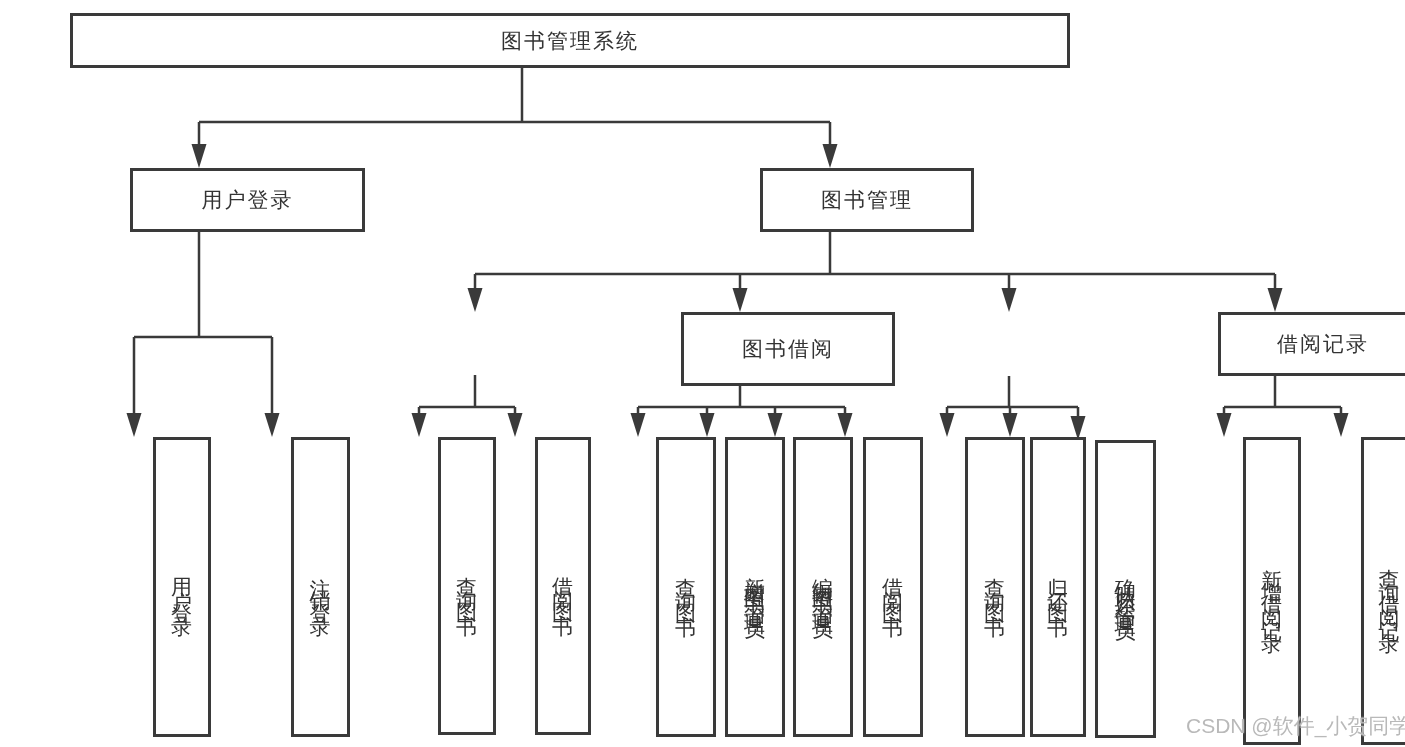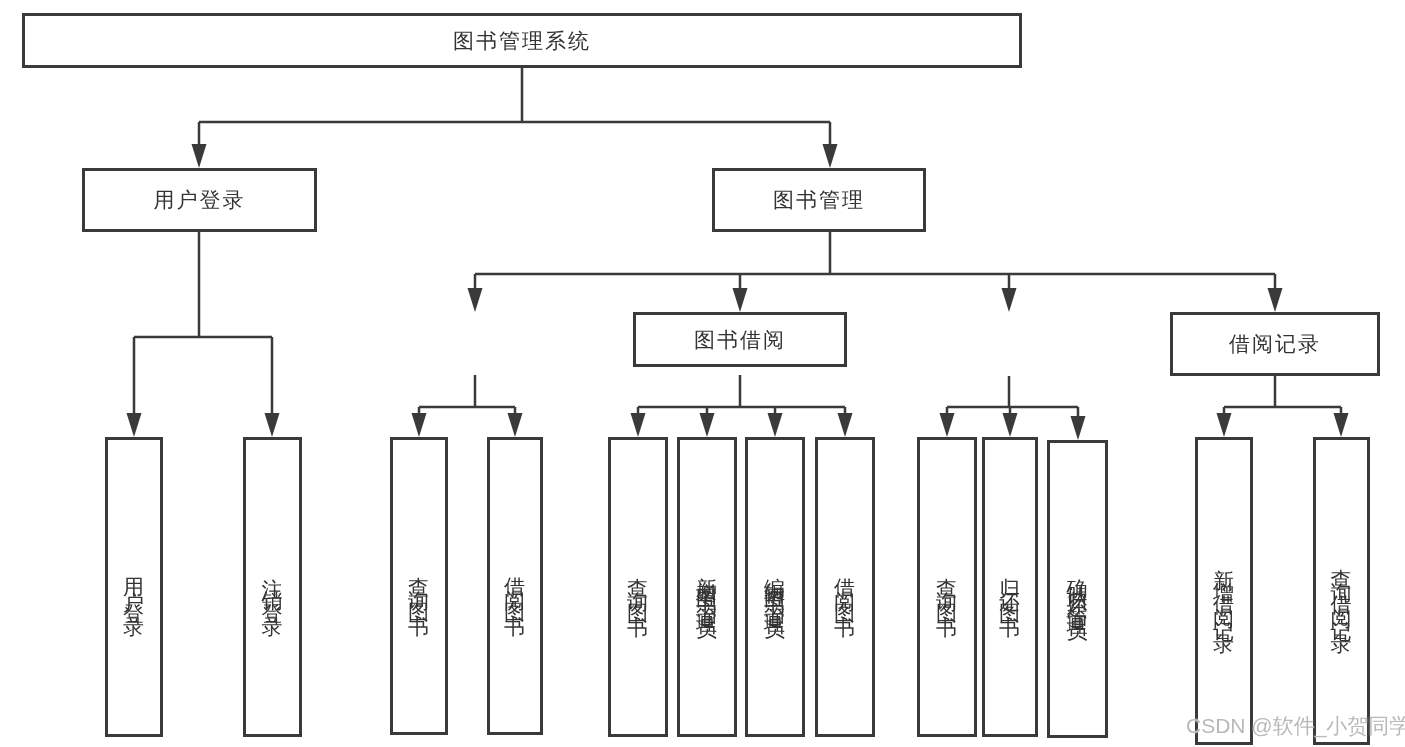--- a/index.html
+++ b/index.html
@@ -4,21 +4,21 @@
 <style>
   html,body { margin:0; padding:0; background:#ffffff; }
   #stage {
     position:relative; width:1405px; height:747px; background:#ffffff;
     font-family:"Liberation Sans", sans-serif; overflow:hidden;
   }
   #wires { position:absolute; left:0; top:0; z-index:1; }
   .box {
     position:absolute; background:#ffffff; border:3px solid #3a3a3a;
     box-sizing:border-box; display:flex; align-items:center; justify-content:center;
-    color:#333333; z-index:2;
+    color:#333333; z-index:2;margin-left:48px;
   }
   .box.h .label { font-size:21px; letter-spacing:2px; white-space:nowrap; }
   .box.v .label {
     writing-mode:vertical-rl; text-orientation:mixed;
     font-size:21px; letter-spacing:13px; line-height:1;
   }
   .box.v.long .label { letter-spacing:6px; }
   #watermark {
     position:absolute; left:1186px; top:712px; z-index:5;
     font-size:21px; color:#b9b9b9; white-space:nowrap;
@@ -72,21 +72,21 @@
     <span class="label">图书管理系统</span>
   </div>
 
   <div class="box h" style="left:82px;top:168px;width:235px;height:64px">
     <span class="label">用户登录</span>
   </div>
   <div class="box h" style="left:712px;top:168px;width:214px;height:64px">
     <span class="label">图书管理</span>
   </div>
 
-  <div class="box h" style="left:633px;top:312px;width:214px;height:55px">
+  <div class="box h" style="left:633px;top:312px;width:214px;height:74px">
     <span class="label">图书借阅</span>
   </div>
   <div class="box h" style="left:1170px;top:312px;width:210px;height:64px">
     <span class="label">借阅记录</span>
   </div>
 
   <div class="box v" style="left:105px;top:437px;width:58px;height:300px">
     <span class="label">用户登录</span>
   </div>
   <div class="box v" style="left:243px;top:437px;width:59px;height:300px">

